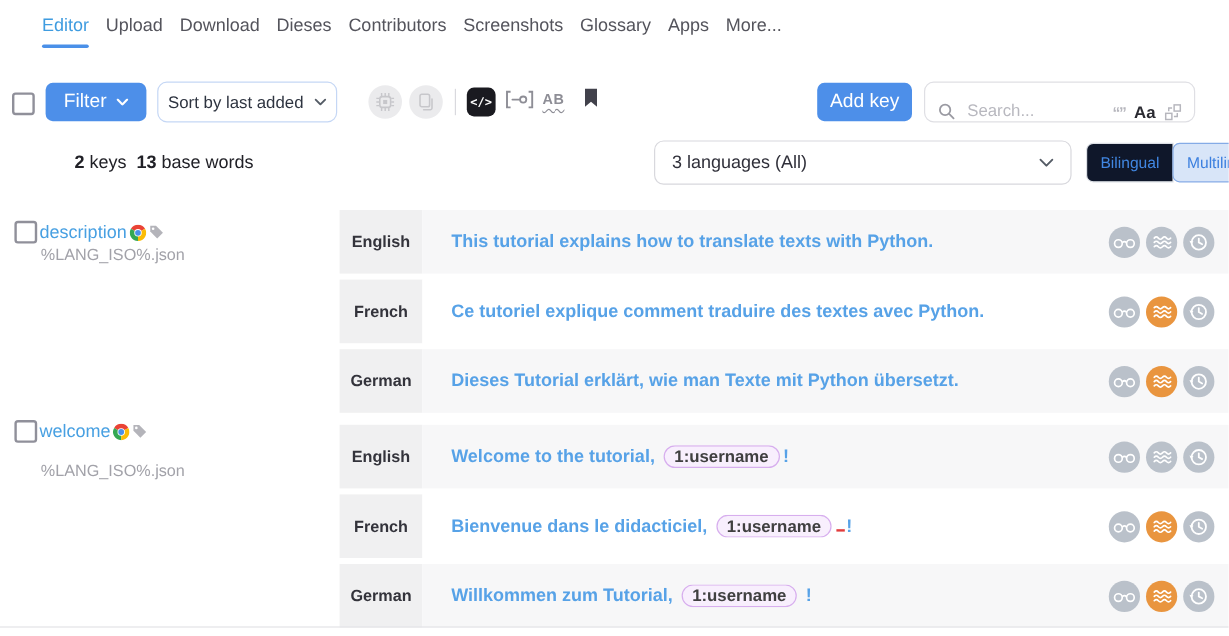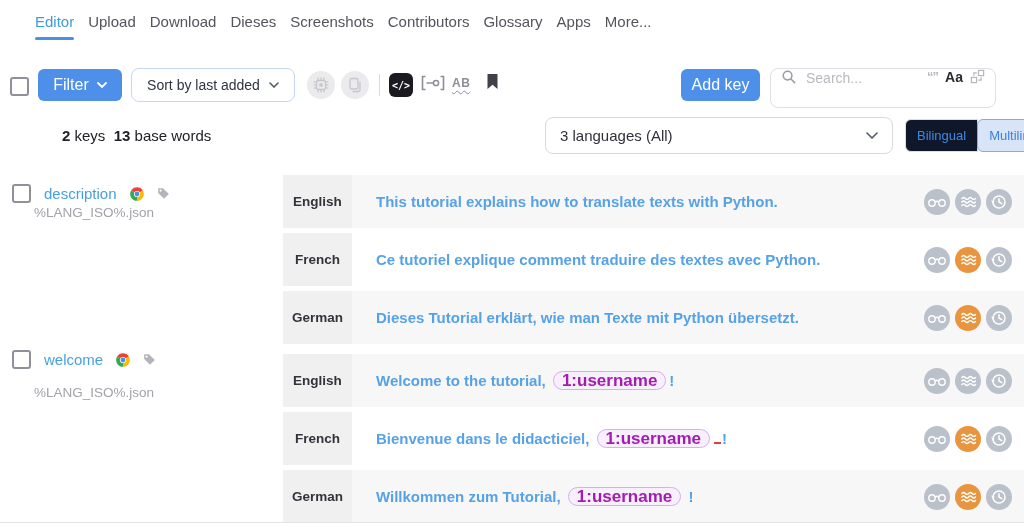--- a/index.html
+++ b/index.html
@@ -14,35 +14,35 @@
   .nav-item.active::after{content:"";position:absolute;left:0;right:0;bottom:2px;height:3px;
        background:#4a90e8;border-radius:2px;}
 
   
   .chk{position:absolute;width:15px;height:15px;border:2px solid #90909a;border-radius:3px;background:#fff;}
   .btn-blue{position:absolute;background:#4d8fe9;color:#fff;border:none;border-radius:6px;
        font-family:"Liberation Sans",sans-serif;font-size:16px;display:flex;align-items:center;
        justify-content:center;gap:8px;cursor:pointer;}
   .filter-btn{left:38px;top:69px;width:84px;height:32px;}
   .addkey-btn{left:681px;top:69px;width:79px;height:32px;}
-  .sort-dd{position:absolute;left:131px;top:68px;width:164px;height:34px;border:1px solid #c5d7f5;
+  .sort-dd{position:absolute;left:131px;top:68px;width:150px;height:34px;border:1px solid #c5d7f5;
        border-radius:8px;background:#fff;display:flex;align-items:center;justify-content:center;gap:9px;
        font-size:14px;color:#2e3440;cursor:pointer;box-sizing:border-box;}
   .circle-btn{position:absolute;width:28px;height:28px;border-radius:50%;background:#ebebed;
        display:flex;align-items:center;justify-content:center;}
   .tb-divider{position:absolute;left:379px;top:74px;width:1px;height:22px;background:#d9d9de;}
   .code-badge{position:absolute;left:389px;top:73px;width:24px;height:24px;background:#1a1a20;
        border-radius:6px;color:#fff;display:flex;align-items:center;justify-content:center;
        font-family:"DejaVu Sans Mono",monospace;font-size:10px;font-weight:bold;cursor:pointer;}
   .keyid-ic{position:absolute;left:420px;top:74px;cursor:pointer;}
   .ab-ic{position:absolute;left:452px;top:76px;font-size:12px;font-weight:bold;color:#8e8e96;
        letter-spacing:.5px;text-decoration:underline wavy 1px;text-underline-offset:3px;cursor:pointer;}
   .bm-ic{position:absolute;left:486px;top:73px;cursor:pointer;}
-  .search{position:absolute;left:770px;top:68px;width:226px;height:40px;border:1px solid #dfdfe4;
-       border-radius:8px;background:#fff;display:flex;align-items:flex-start;padding:0 10px;gap:7px;
+  .search{position:absolute;left:770px;top:68px;width:226px;height:34px;border:1px solid #dfdfe4;
+       border-radius:8px;background:#fff;display:flex;align-items:flex-end;padding:0 10px;gap:7px;
        box-sizing:border-box;}
   .search input{border:none;outline:none;flex:1;min-width:20px;font-family:"Liberation Sans",sans-serif;
        font-size:14px;color:#42424a;background:transparent;}
   .search input::placeholder{color:#b8b8bf;}
   .quotes{font-size:13px;font-weight:bold;color:#b6b6bd;letter-spacing:-1px;cursor:pointer;}
   .case-t{font-size:14px;font-weight:600;color:#2a2a31;cursor:pointer;}
 
   
   .summary{position:absolute;left:14px;top:127px;font-size:15px;color:#212127;margin-left:48px;}
   .summary b{font-weight:600;}
@@ -50,55 +50,55 @@
   .lang-dd{position:absolute;left:545px;top:117px;width:348px;height:37px;border:1px solid #d8d8dd;
        border-radius:8px;background:#fff;display:flex;align-items:center;font-size:15px;color:#30303a;
        padding:0 14px;box-sizing:border-box;cursor:pointer;}
   .lang-dd .grow{flex:1;}
   .seg{position:absolute;left:905px;top:119px;height:33px;display:flex;font-size:13px;}
   .seg-opt{display:flex;align-items:center;padding:0 11px;cursor:pointer;box-sizing:border-box;height:33px;}
   .seg-opt.first{border:1px solid #dcdfe5;border-radius:6px 0 0 6px;background:#0f172a;color:#4187e2;}
   .seg-opt.sel{border:1px solid #85abe6;border-radius:6px;background:#d8e5f8;color:#3b7fdf;margin-left:-1px;}
 
   
-  .keyrow{position:absolute;left:12px;display:flex;align-items:center;gap:13px;}
+  .keyrow{position:absolute;left:12px;display:flex;align-items:center;gap:2px;}
   .keyrow .kchk{width:15px;height:15px;border:2px solid #90909a;border-radius:3px;background:#fff;flex:none;}
   .keyname{font-size:15px;color:#48a0e2;cursor:pointer;}
   .filename{position:absolute;left:34px;font-size:13.5px;color:#a2a2a9;}
 
   
   .trow{position:absolute;left:283px;right:0;height:53px;display:flex;font-weight:bold;}
   .langcell{width:69px;background:#f0f0f1;display:flex;align-items:center;justify-content:center;
        font-size:13.5px;color:#33333b;flex:none;}
   .transcell{flex:1;display:flex;align-items:center;padding:0 12px 0 24px;font-size:15px;
        color:#57a2e7;cursor:pointer;}
   .trow.alt .transcell{background:#f7f7f8;}
   .trow.plain .transcell{background:#ffffff;}
   .t-text{flex:1;min-width:0;white-space:nowrap;overflow:hidden;}
-  .pill{display:inline-block;font-size:17px;color:#a21caf;background:#f8effd;border:1px solid #d7aeee;
+  .pill{display:inline-block;font-size:14px;color:#404040;background:#f8effd;border:1px solid #d7aeee;
        border-radius:10px;padding:1px 8px;margin:0 3px;line-height:15px;}
   .warnspace{display:inline-block;width:7px;height:12px;border-bottom:2px solid #e23c3c;margin:0 1px;}
   .actions{display:flex;gap:5px;margin-left:12px;flex:none;}
   .circ{width:26px;height:26px;border-radius:50%;background:#bac1ca;display:flex;align-items:center;
        justify-content:center;cursor:pointer;}
   .trow[data-fuzzy="true"] .circ.mt{background:#e9953f;}
   .bottom-line{position:absolute;left:0;right:0;top:522px;height:1px;background:#e3e3e6;}
 </style>
 </head>
 <body>
 
 <div class="page">
 
   <div class="nav">
     <div class="nav-item active">Editor</div>
     <div class="nav-item">Upload</div>
     <div class="nav-item">Download</div>
     <div class="nav-item">Dieses</div>
+    <div class="nav-item">Contributors</div>
     <div class="nav-item">Screenshots</div>
-    <div class="nav-item">Contributors</div>
     <div class="nav-item">Glossary</div>
     <div class="nav-item">Apps</div>
     <div class="nav-item">More...</div>
   </div>
 
   <div class="chk" style="left:10px;top:77px;"></div>
 
   <button class="btn-blue filter-btn">
     <span>Filter</span>
     <svg width="10" height="6" viewBox="0 0 10 6">

